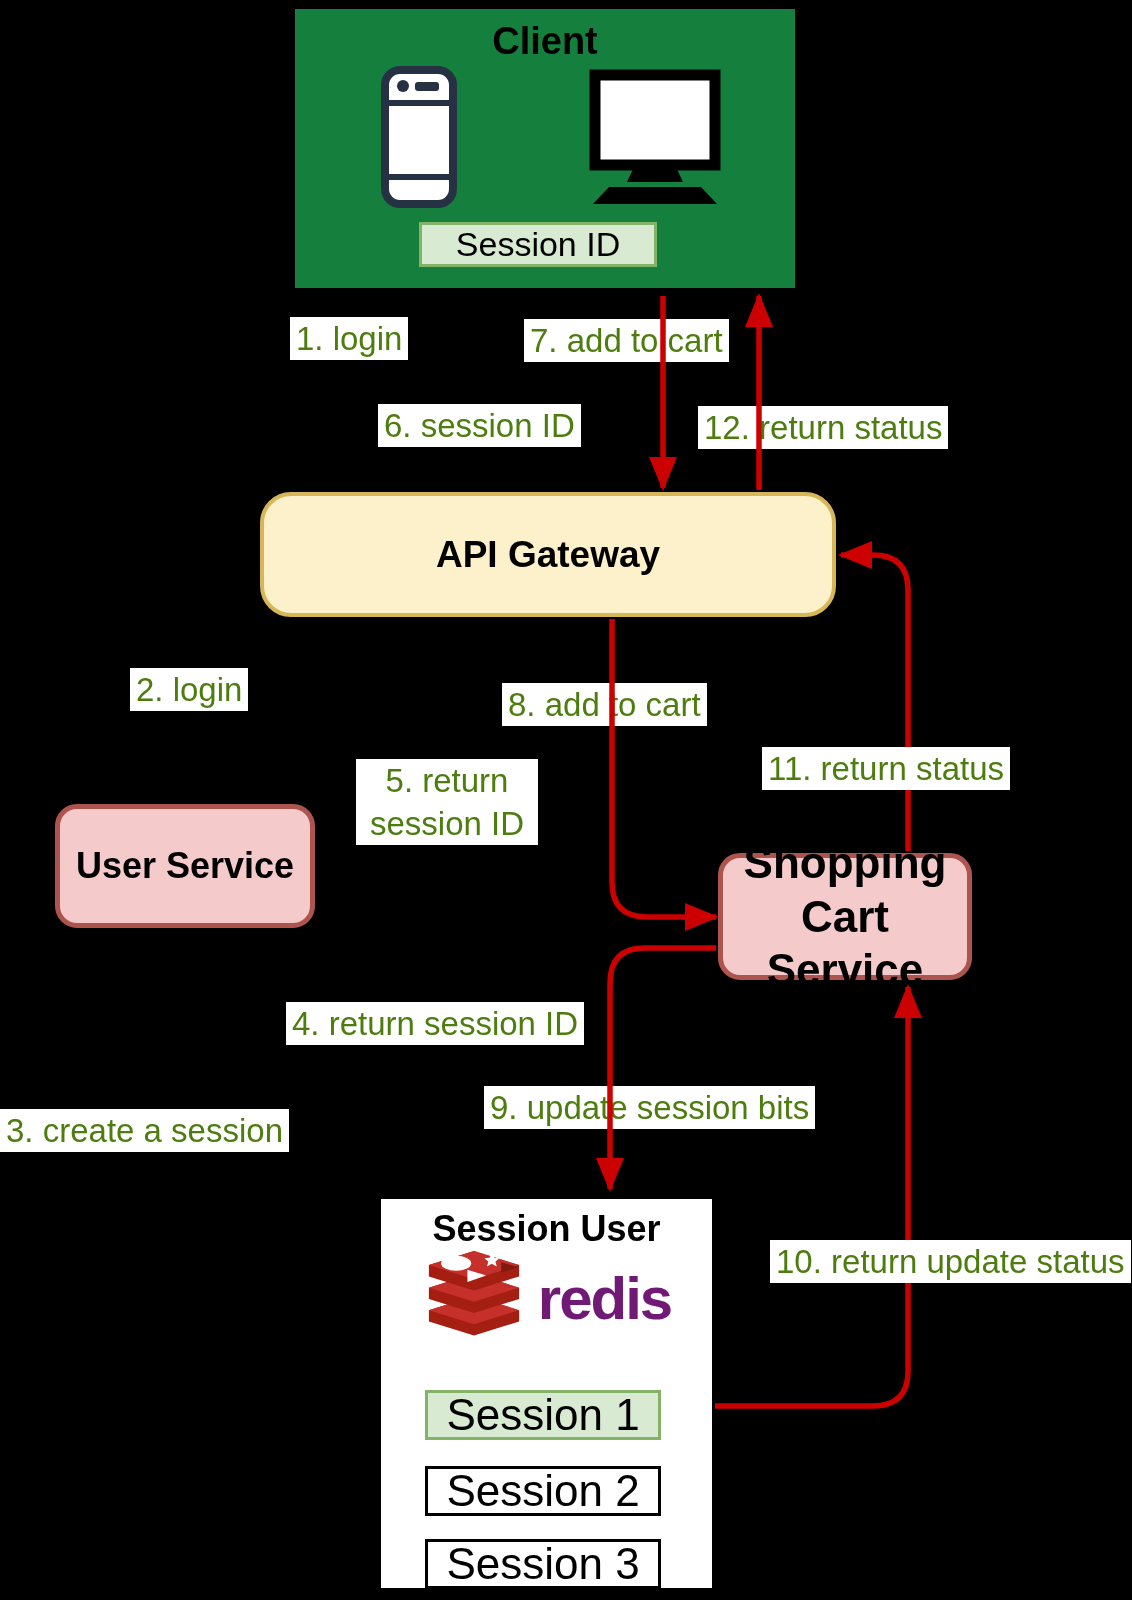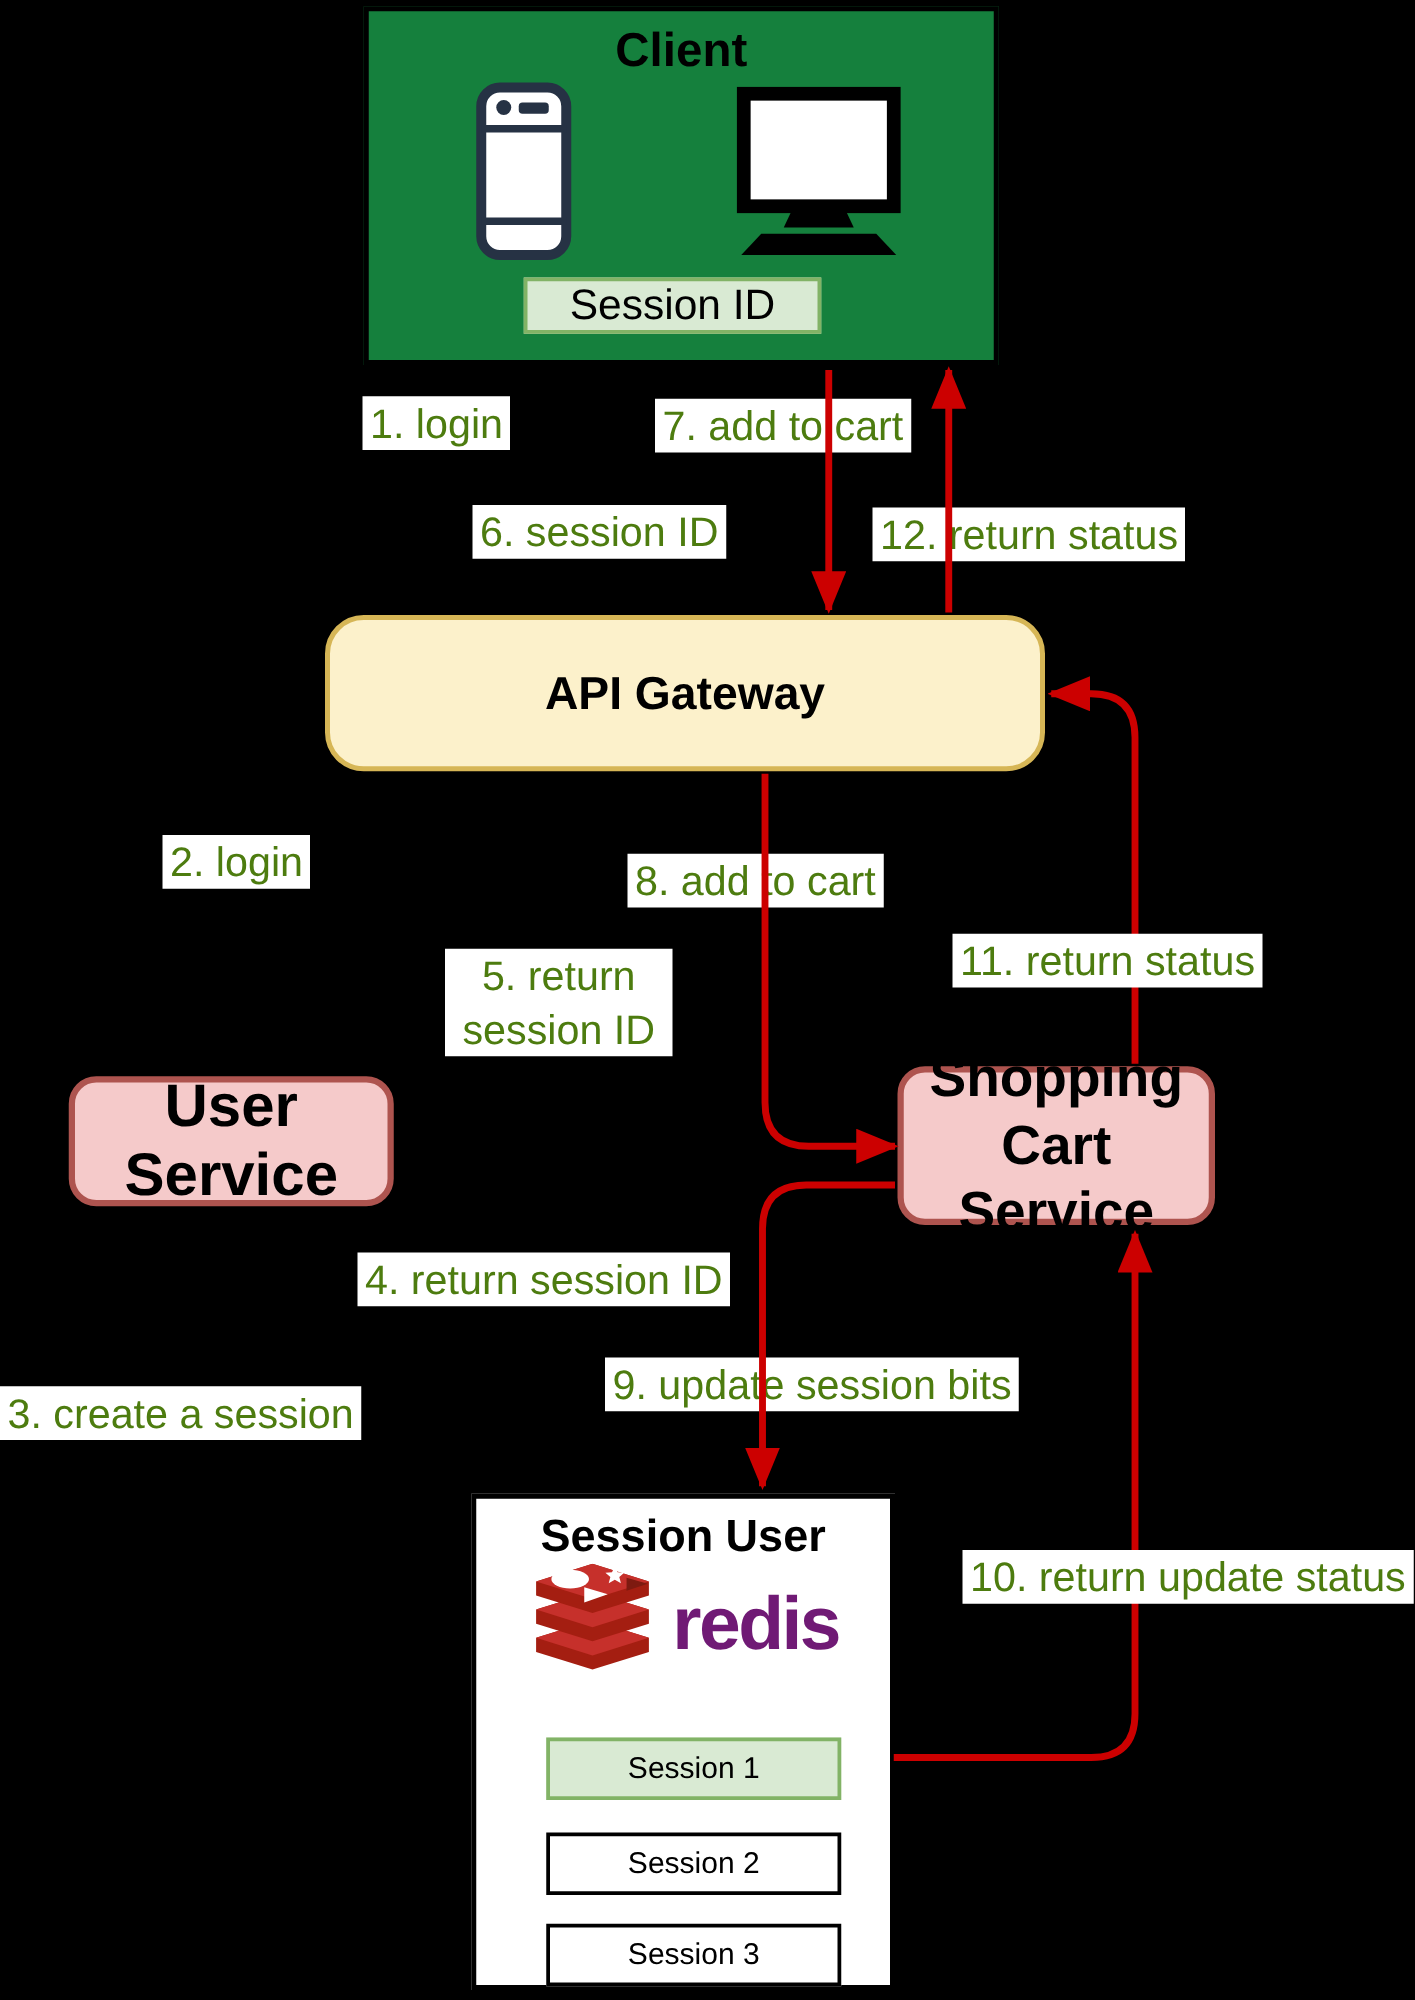--- a/index.html
+++ b/index.html
@@ -20,31 +20,31 @@
 
   #api-gateway{left:260px;top:492px;width:576px;height:125px;border-radius:31px;
                background:var(--gateway_fill,#FCF1CB);border:4px solid var(--gateway_border,#D6B656);
                display:flex;align-items:center;justify-content:center;
                font-size:37px;font-weight:bold;}
 
   .service{border-radius:22px;background:var(--service_fill,#F5CACA);
            border:5px solid var(--service_border,#AE544F);
            display:flex;align-items:center;justify-content:center;text-align:center;
            font-weight:bold;}
-  #user-service{left:55px;top:861px;width:260px;height:104px;font-size:48px;}
+  #user-service{left:55px;top:804px;width:260px;height:124px;font-size:36px;}
   #cart-service{left:718px;top:853px;width:254px;height:127px;font-size:44px;line-height:1.22;padding:0 8px;}
 
   #session-store{left:377px;top:1195px;width:339px;height:397px;background:#fff;border:4px solid #000;}
   #session-store .title{position:absolute;top:9px;left:0;right:0;text-align:center;
                         font-size:36px;font-weight:bold;}
   .redis-row{position:absolute;top:52px;left:0;right:0;display:flex;
              align-items:center;justify-content:center;gap:12px;}
   .redis-word{font-size:60px;font-weight:bold;color:#701a75;letter-spacing:-2px;}
-  .session-slot{position:absolute;left:56px;width:236px;height:50px;
-                font-size:24px;line-height:44px;text-align:center;background:#fff;border:3px solid #000;}
+  .session-slot{position:absolute;left:44px;width:236px;height:50px;
+                font-size:44px;line-height:44px;text-align:center;background:#fff;border:3px solid #000;}
   #session-1{top:191px;background:var(--green_fill,#D9EAD3);border-color:var(--green_border,#82B366);}
   #session-2{top:267px;}
   #session-3{top:340px;}
 
   
   #arrows{position:absolute;left:0;top:0;width:1132px;height:1600px;z-index:5;pointer-events:none;}
   .flow{fill:none;stroke:var(--arrow,#CC0000);stroke-width:5.5;}
 
   
   .lbl{position:absolute;background:#fff;color:#4d7c0f;font-size:33px;line-height:43px;

